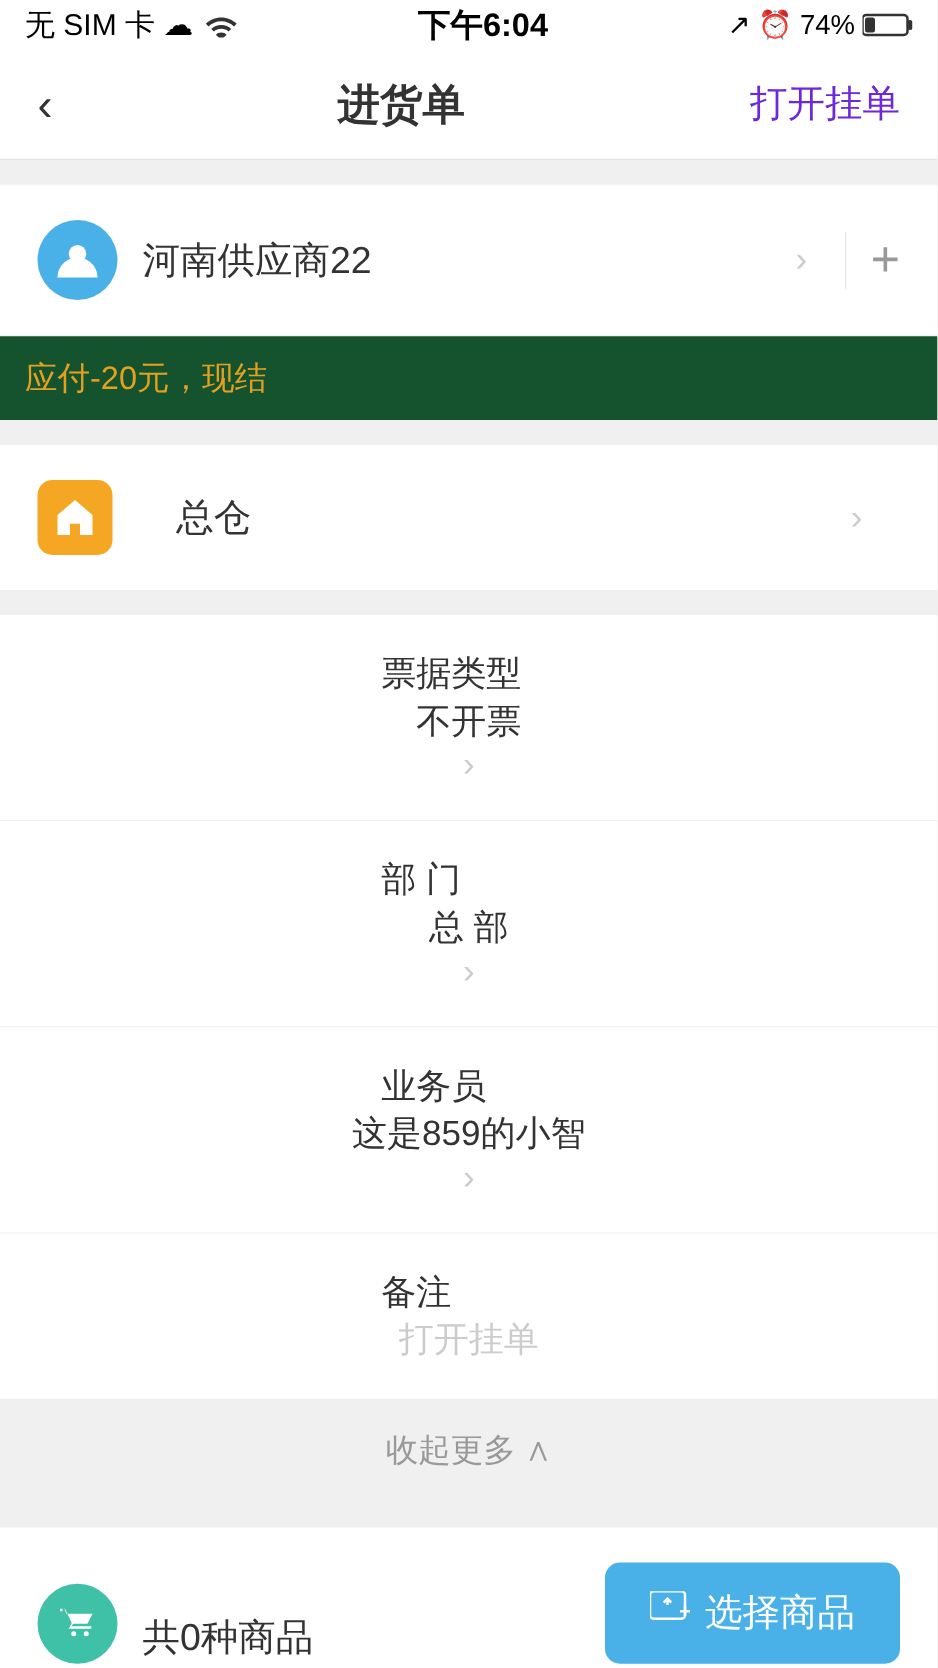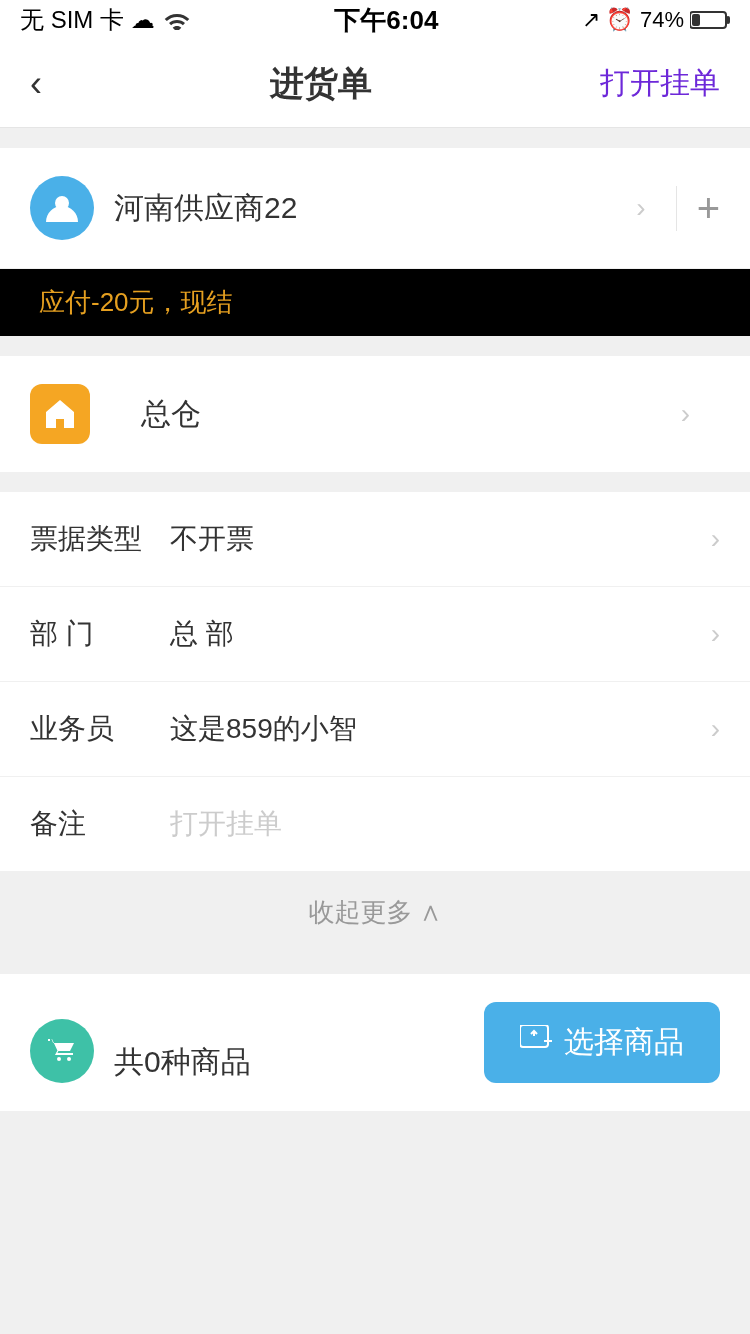--- a/index.html
+++ b/index.html
@@ -97,40 +97,41 @@
     }
     .add-icon {
       color: #999;
       font-size: 40px;
       padding-left: 20px;
       border-left: 1px solid #e5e5e5;
     }
 
     
     .notice-row {
-      background: #000000;
-      padding: 16px 39px;
+      background: #14532d;
+      padding: 16px 20px;
       color: #e6a020;
       font-size: 26px;
     }
 
     
     .inner-divider {
       height: 1px;
       background: #f0f0f0;
       margin: 0 0 0 0;
     }
 
     
     .form-row {
       display: flex;
       align-items: center;
       padding: 28px 30px;
       background: #fff;
       min-height: 90px;
+      flex-direction: column;
     }
     .form-row-label {
       font-size: 28px;
       color: #333;
       width: 140px;
       flex-shrink: 0;
     }
     .form-row-value {
       flex: 1;
       font-size: 28px;

